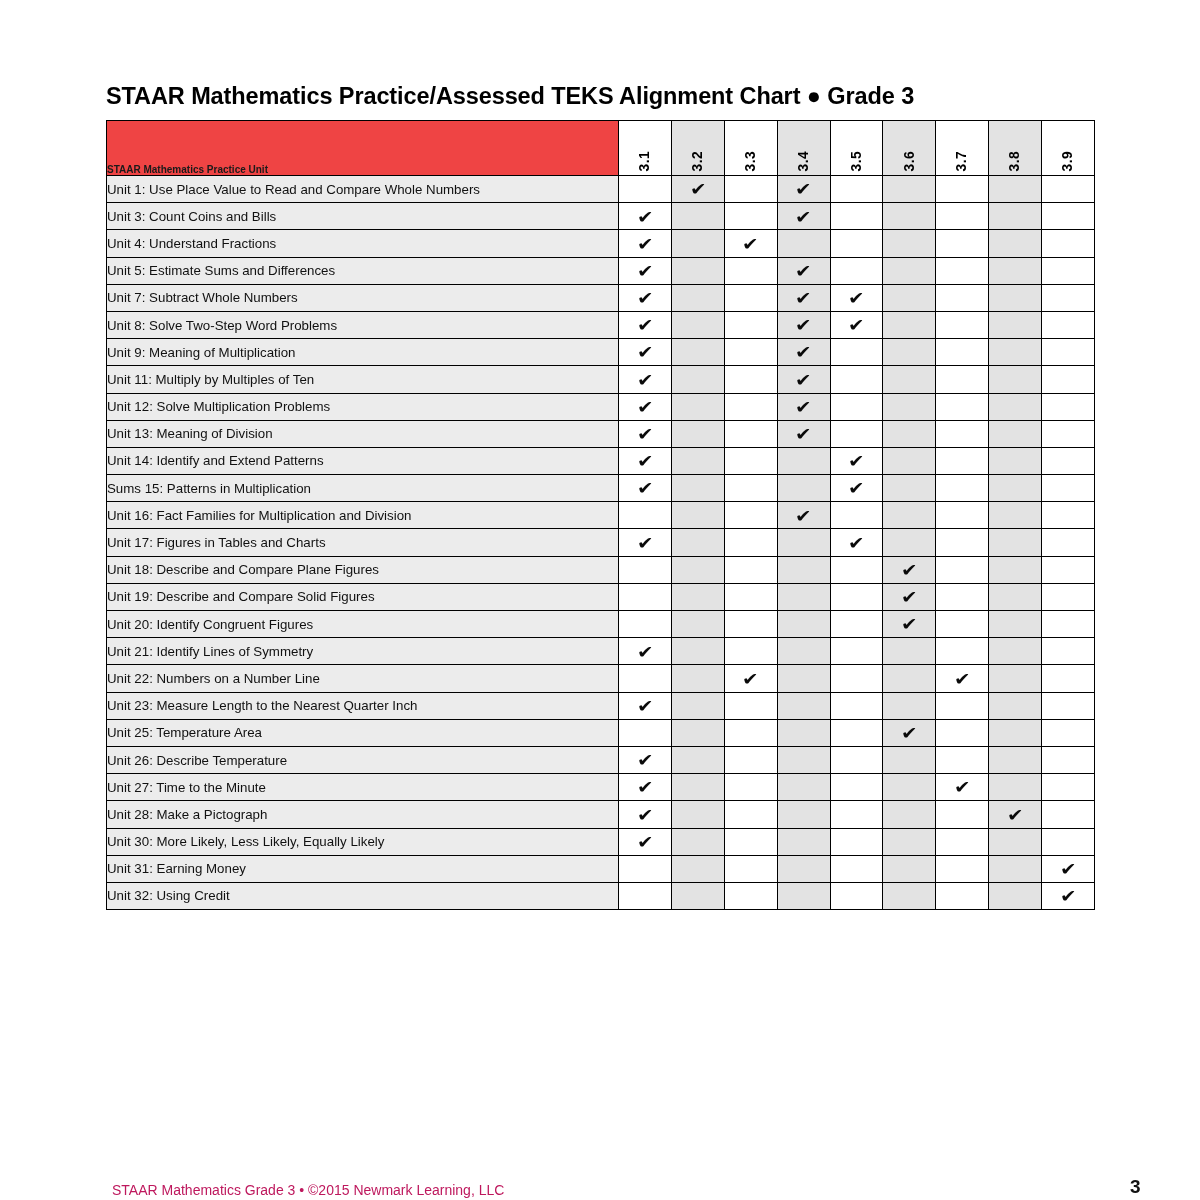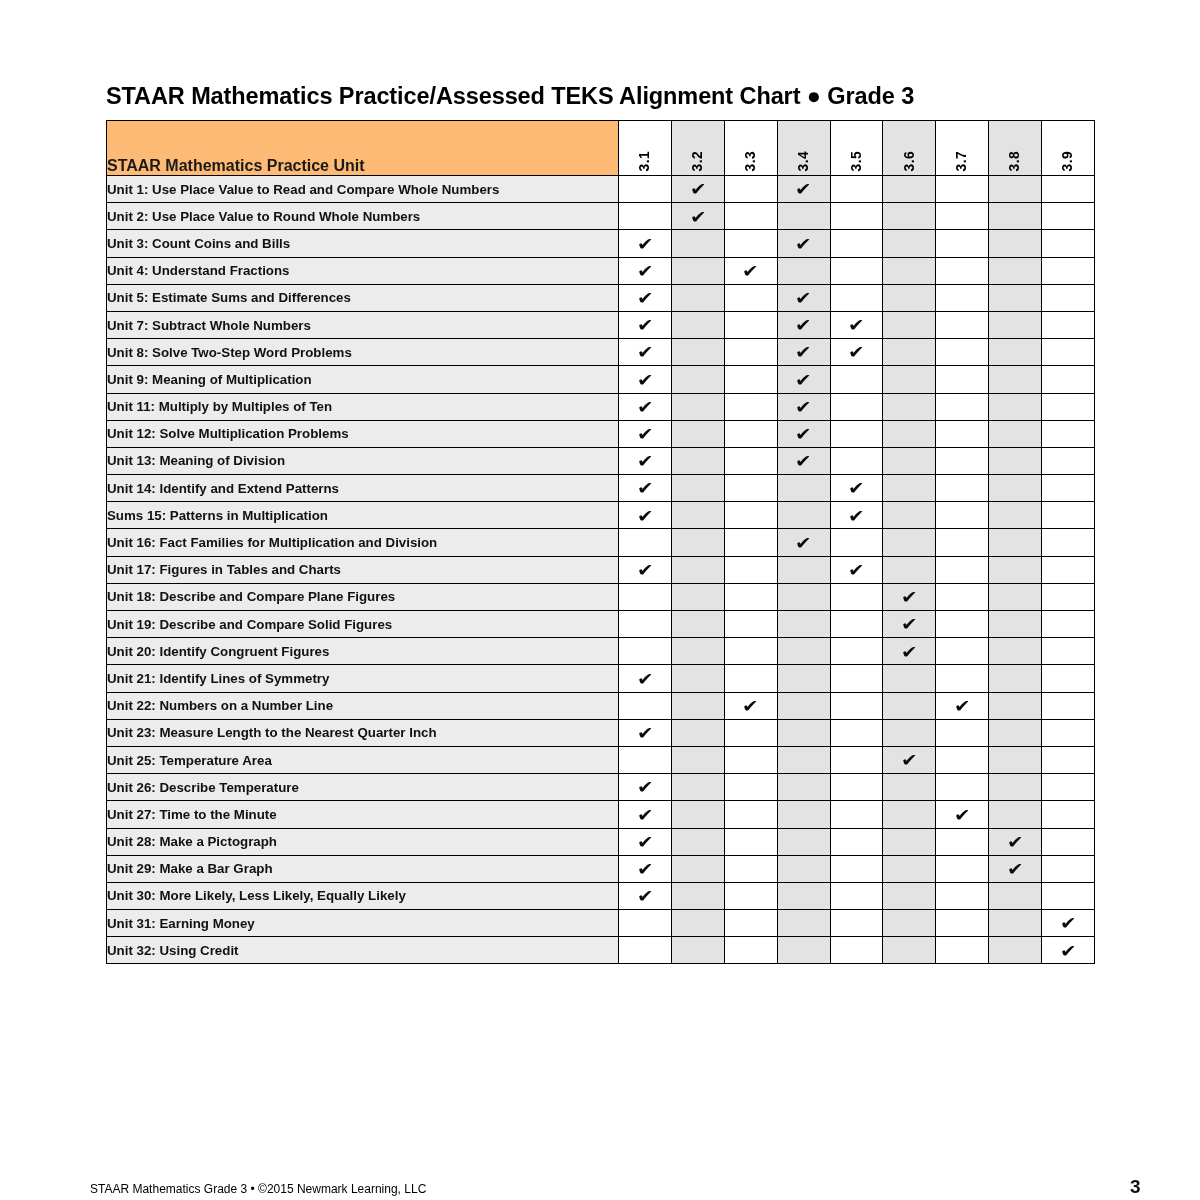--- a/index.html
+++ b/index.html
@@ -46,25 +46,25 @@
 
   table.align th, table.align td {
     border: 1.6px solid #000000;
     padding: 0;
     margin: 0;
   }
 
   
   tr.hdr { height: 55px; }
   th.unit-head {
-    background: #fdba74;
+    background: #ef4444;
     text-align: left;
     vertical-align: bottom;
     padding: 0 0 8px 9px;
-    font-size: 16px;
+    font-size: 10px;
     font-weight: bold;
     color: #1a1a1a;
   }
   th.teks-head {
     vertical-align: bottom;
     text-align: center;
     background: #ffffff;
     position: relative;
     padding-bottom: 7px;
   }
@@ -81,21 +81,21 @@
   }
 
   
   tr.row { height: 27.2px; }
   td.unit-cell {
     background: #ececec;
     text-align: left;
     vertical-align: middle;
     padding: 0 0 0 9px;
     font-size: 13.3px;
-    font-weight: bold;
+    font-weight: normal;
     color: #111111;
     white-space: nowrap;
   }
   td.mark {
     background: #ffffff;
     text-align: center;
     vertical-align: middle;
     font-size: 17px;
     color: #000000;
     line-height: 1;
@@ -106,24 +106,24 @@
     font-family: "DejaVu Sans", sans-serif;
     font-size: 17.5px;
     font-weight: bold;
     line-height: 1;
     color: #0a0a0a;
     transform: translateY(0.5px) scaleX(1.12);
   }
 
   #footer-left {
     position: absolute;
-    left: 90px;
+    left: 112px;
     top: 1152px;
-    font-size: 12px;
-    color: #000000;
+    font-size: 14px;
+    color: #be185d;
     font-family: "Liberation Sans", sans-serif;
     white-space: nowrap;
   }
   #footer-page {
     position: absolute;
     left: 1130px;
     top: 1146px;
     font-size: 19px;
     font-weight: bold;
     color: #111111;
@@ -171,32 +171,20 @@
             <td class="mark shaded"><span class="chk">✔</span></td>
             <td class="mark"></td>
             <td class="mark shaded"><span class="chk">✔</span></td>
             <td class="mark"></td>
             <td class="mark shaded"></td>
             <td class="mark"></td>
             <td class="mark shaded"></td>
             <td class="mark"></td>
           </tr>
           <tr class="row">
-            <td class="unit-cell">Unit 2: Use Place Value to Round Whole Numbers</td>
-            <td class="mark"></td>
-            <td class="mark shaded"><span class="chk">✔</span></td>
-            <td class="mark"></td>
-            <td class="mark shaded"></td>
-            <td class="mark"></td>
-            <td class="mark shaded"></td>
-            <td class="mark"></td>
-            <td class="mark shaded"></td>
-            <td class="mark"></td>
-          </tr>
-          <tr class="row">
             <td class="unit-cell">Unit 3: Count Coins and Bills</td>
             <td class="mark"><span class="chk">✔</span></td>
             <td class="mark shaded"></td>
             <td class="mark"></td>
             <td class="mark shaded"><span class="chk">✔</span></td>
             <td class="mark"></td>
             <td class="mark shaded"></td>
             <td class="mark"></td>
             <td class="mark shaded"></td>
             <td class="mark"></td>
@@ -448,32 +436,20 @@
             <td class="mark"></td>
             <td class="mark shaded"></td>
             <td class="mark"></td>
             <td class="mark shaded"></td>
             <td class="mark"><span class="chk">✔</span></td>
             <td class="mark shaded"></td>
             <td class="mark"></td>
           </tr>
           <tr class="row">
             <td class="unit-cell">Unit 28: Make a Pictograph</td>
-            <td class="mark"><span class="chk">✔</span></td>
-            <td class="mark shaded"></td>
-            <td class="mark"></td>
-            <td class="mark shaded"></td>
-            <td class="mark"></td>
-            <td class="mark shaded"></td>
-            <td class="mark"></td>
-            <td class="mark shaded"><span class="chk">✔</span></td>
-            <td class="mark"></td>
-          </tr>
-          <tr class="row">
-            <td class="unit-cell">Unit 29: Make a Bar Graph</td>
             <td class="mark"><span class="chk">✔</span></td>
             <td class="mark shaded"></td>
             <td class="mark"></td>
             <td class="mark shaded"></td>
             <td class="mark"></td>
             <td class="mark shaded"></td>
             <td class="mark"></td>
             <td class="mark shaded"><span class="chk">✔</span></td>
             <td class="mark"></td>
           </tr>

